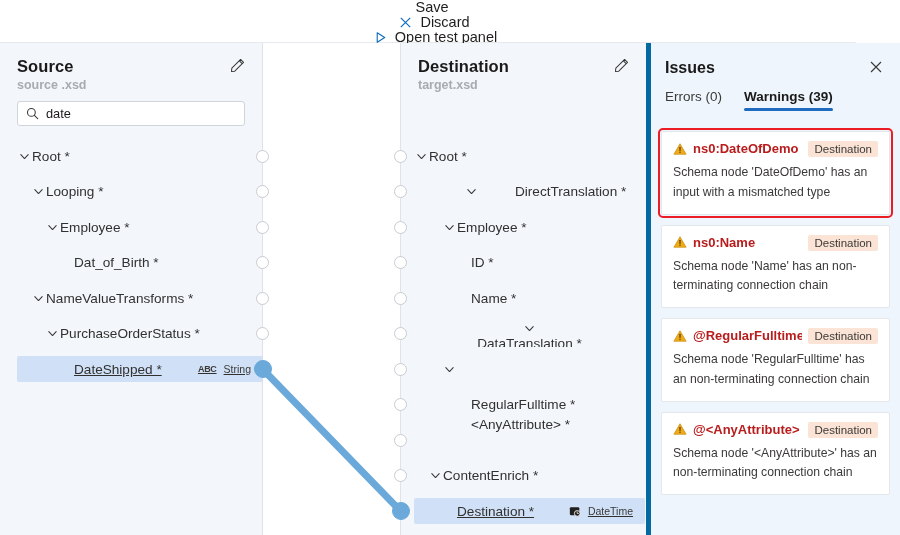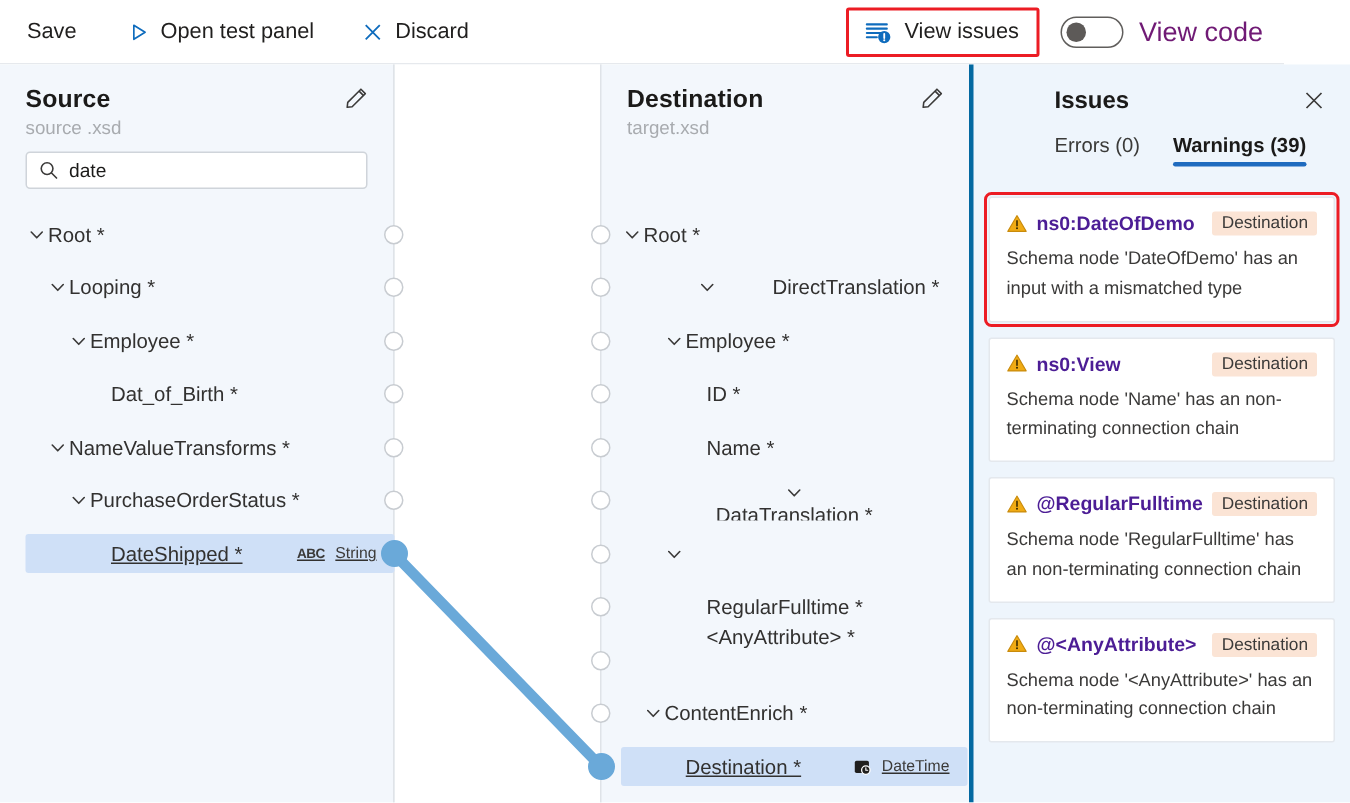--- a/index.html
+++ b/index.html
@@ -15,21 +15,21 @@
     width: 900px; height: 535px;
     background: #ffffff;
   }
 
   
   .toolbar {
     position: absolute; left: 0; top: 0;
     width: 856px; height: 43px;
     background: #ffffff;
     border-bottom: 1px solid #e6e9ed;
-    display: flex; align-items: center;
+    display: flex; align-items: center; flex-direction: column;
   }
   .tb-btn {
     display: flex; align-items: center; gap: 7px;
     height: 30px; padding: 0 10px;
     font-size: 14.5px; color: #201f1e;
     cursor: pointer; white-space: nowrap;
   }
   .tb-btn .lbl { line-height: 1; }
   .tb-save { margin-left: 8px; }
   .tb-spacer { flex: 1 1 auto; }
@@ -76,21 +76,21 @@
     position: absolute; top: 0;
     background: #f3f7fc;
     height: 492px;
   }
   .panel-source { left: 0; width: 263px; border-right: 1px solid #dfe3e8; }
   .panel-dest   { left: 400px; width: 246px; border-left: 1px solid #dfe3e8; }
 
   .panel-head { padding: 14px 16px 0 17px; }
   .panel-title-row { display: flex; align-items: flex-start; justify-content: space-between; }
   .panel-title { font-size: 16.5px; font-weight: bold; color: #1b1a19; letter-spacing: 0.1px; }
-  .panel-sub { font-size: 12.5px; color: #a8abaf; margin-top: 2px; }
+  .panel-sub { font-size: 12.5px; color: #a8abaf; margin-top: 2px; font-weight: bold; }
 
   .search {
     margin: 9px 17px 0 17px;
     height: 25px;
     background: #ffffff;
     border: 1px solid #cfd4da;
     border-radius: 3px;
     display: flex; align-items: center;
     gap: 7px; padding: 0 8px;
   }
@@ -133,23 +133,22 @@
   }
   .dot.filled { background: #6aa9d9; border-color: #6aa9d9; width: 18px; height: 18px; }
 
   .canvas-line { position: absolute; left: 0; top: 0; width: 646px; height: 492px; pointer-events: none; }
 
   
   .issues {
     position: absolute; left: 646px; top: 43px;
     width: 254px; height: 492px;
     background: #eef5fc;
-    border-left: 3px solid #0369a1;
+    border-left: 5px solid #0369a1;
     overflow: hidden;
-    padding-left: 40px;
   }
   .issues-head {
     display: flex; align-items: flex-start; justify-content: space-between;
     padding: 16px 16px 0 14px;
   }
   .issues-title { font-size: 16px; font-weight: bold; color: #1b1a19; }
   .issues-tabs {
     display: flex; align-items: flex-end; gap: 22px;
     padding: 12px 0 0 14px;
   }
@@ -169,21 +168,21 @@
     border: 1px solid #e4e8ed;
     border-radius: 2px;
     padding: 9px 11px 11px 11px;
     margin-bottom: 10px;
     position: relative;
   }
   .issue-card.flagged { outline: 2px solid #ec1c24; outline-offset: 1px; }
   .issue-top { display: flex; align-items: flex-start; justify-content: space-between; gap: 6px; }
   .issue-name {
     display: flex; align-items: center; gap: 6px;
-    font-size: 13px; font-weight: bold; color: #4c1d95;
+    font-size: 13px; font-weight: bold; color: #b91c1c;
     overflow: hidden;
   }
   .issue-scope {
     font-size: 11.5px; color: #3b3a39;
     background: #fbe4d5; padding: 2px 6px; border-radius: 2px;
     flex: 0 0 auto;
   }
   .issue-desc {
     margin-top: 6px;
     font-size: 12.2px; color: #3b3a39; line-height: 1.62;
@@ -191,38 +190,38 @@
 </style>
 </head>
 <body>
 
 <div id="app">
 
   <div class="toolbar">
 
     <div class="tb-btn tb-save">
       <span class="lbl">Save</span>
+    </div>
+
+    <div class="tb-btn" style="margin-left:12px;">
+      <span class="icon">
+        <svg width="15" height="15" viewBox="0 0 16 16">
+            <path d="M3 3 L13 13 M13 3 L3 13" stroke="#0f6cbd" stroke-width="1.3" fill="none"></path>
+          </svg>
+      </span>
+      <span class="lbl">Discard</span>
     </div>
 
     <div class="tb-btn" style="margin-left:14px;">
       <span class="icon">
         <svg width="15" height="15" viewBox="0 0 16 16">
             <path d="M4.5 3 L12.5 8 L4.5 13 Z" stroke="#0f6cbd" stroke-width="1.2" fill="none" stroke-linejoin="round"></path>
           </svg>
       </span>
       <span class="lbl">Open test panel</span>
-    </div>
-
-    <div class="tb-btn" style="margin-left:12px;">
-      <span class="icon">
-        <svg width="15" height="15" viewBox="0 0 16 16">
-            <path d="M3 3 L13 13 M13 3 L3 13" stroke="#0f6cbd" stroke-width="1.3" fill="none"></path>
-          </svg>
-      </span>
-      <span class="lbl">Discard</span>
     </div>
 
     <div class="tb-spacer"></div>
 
     <div class="view-issues-wrap">
       <div class="view-issues">
         <span class="icon">
           <svg width="19" height="19" viewBox="0 0 20 20">
             <path d="M2 4.5 H16 M2 7.5 H16 M2 10.5 H12 M2 13.5 H9" stroke="#0f6cbd" stroke-width="1.5" fill="none" stroke-linecap="round"></path>
             <circle cx="14.2" cy="13.4" r="4.3" fill="#0f6cbd"></circle>
@@ -499,21 +498,21 @@
         <div class="issue-card">
           <div class="issue-top">
             <span class="issue-name">
               <span class="icon">
                 <svg width="14" height="14" viewBox="0 0 16 16">
                   <path d="M8 2 L15 14 H1 Z" fill="#f0ab14" stroke="#c98b0b" stroke-width="0.8" stroke-linejoin="round"></path>
                   <path d="M8 6 V9.7" stroke="#3b2c00" stroke-width="1.2" stroke-linecap="round"></path>
                   <circle cx="8" cy="11.6" r="0.8" fill="#3b2c00"></circle>
                 </svg>
               </span>
-              <span>ns0:View</span>
+              <span>ns0:Name</span>
             </span>
             <span class="issue-scope">Destination</span>
           </div>
           <div class="issue-desc">Schema node 'Name' has an non-terminating connection chain</div>
         </div>
         <div class="issue-card">
           <div class="issue-top">
             <span class="issue-name">
               <span class="icon">
                 <svg width="14" height="14" viewBox="0 0 16 16">

